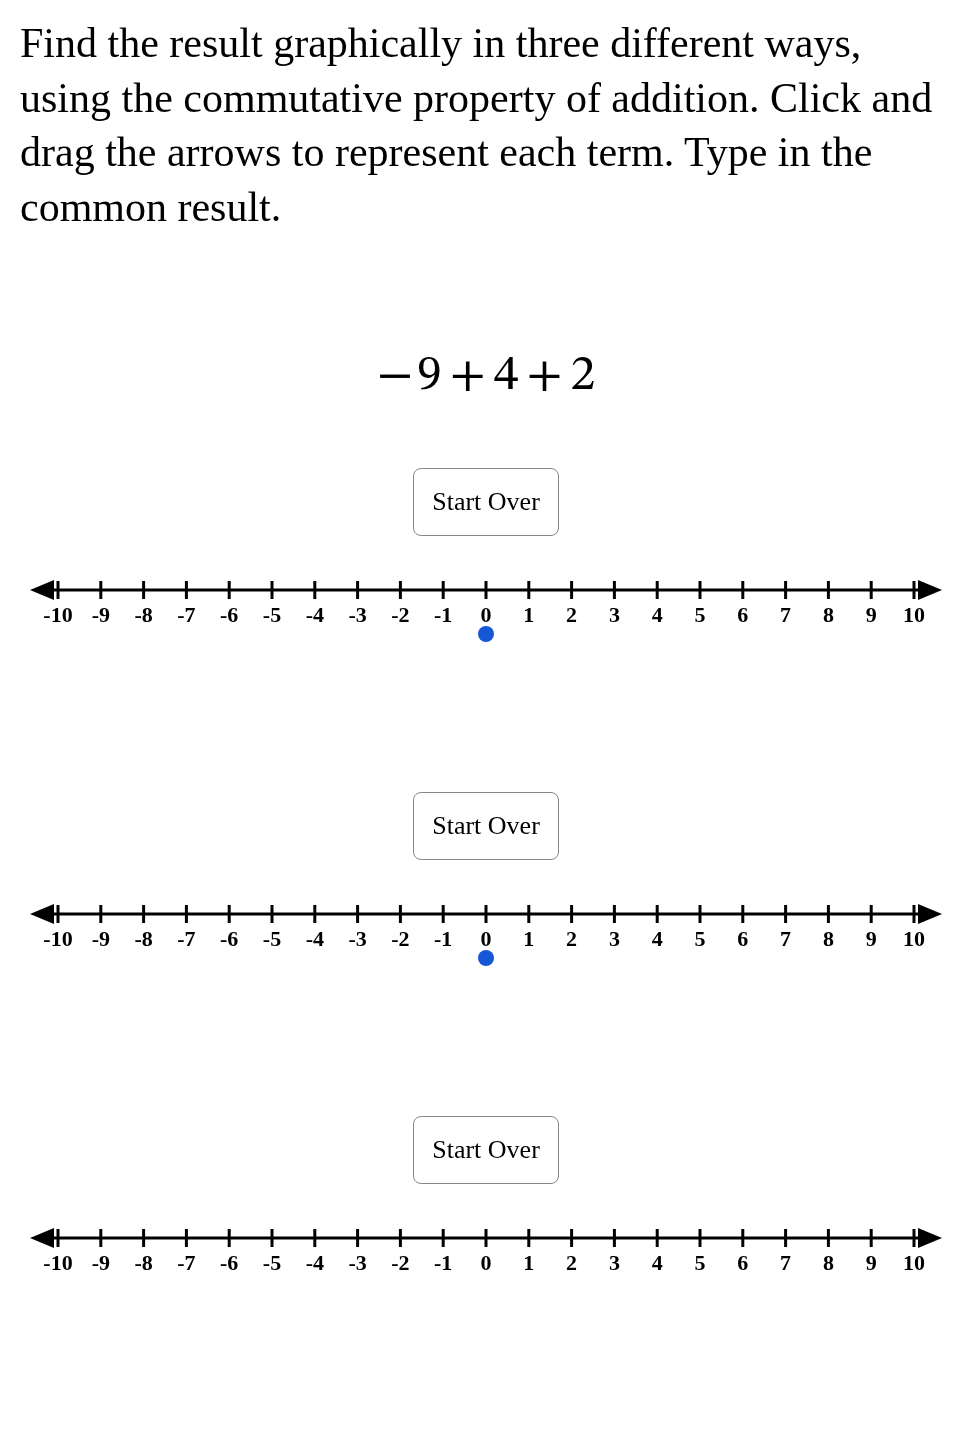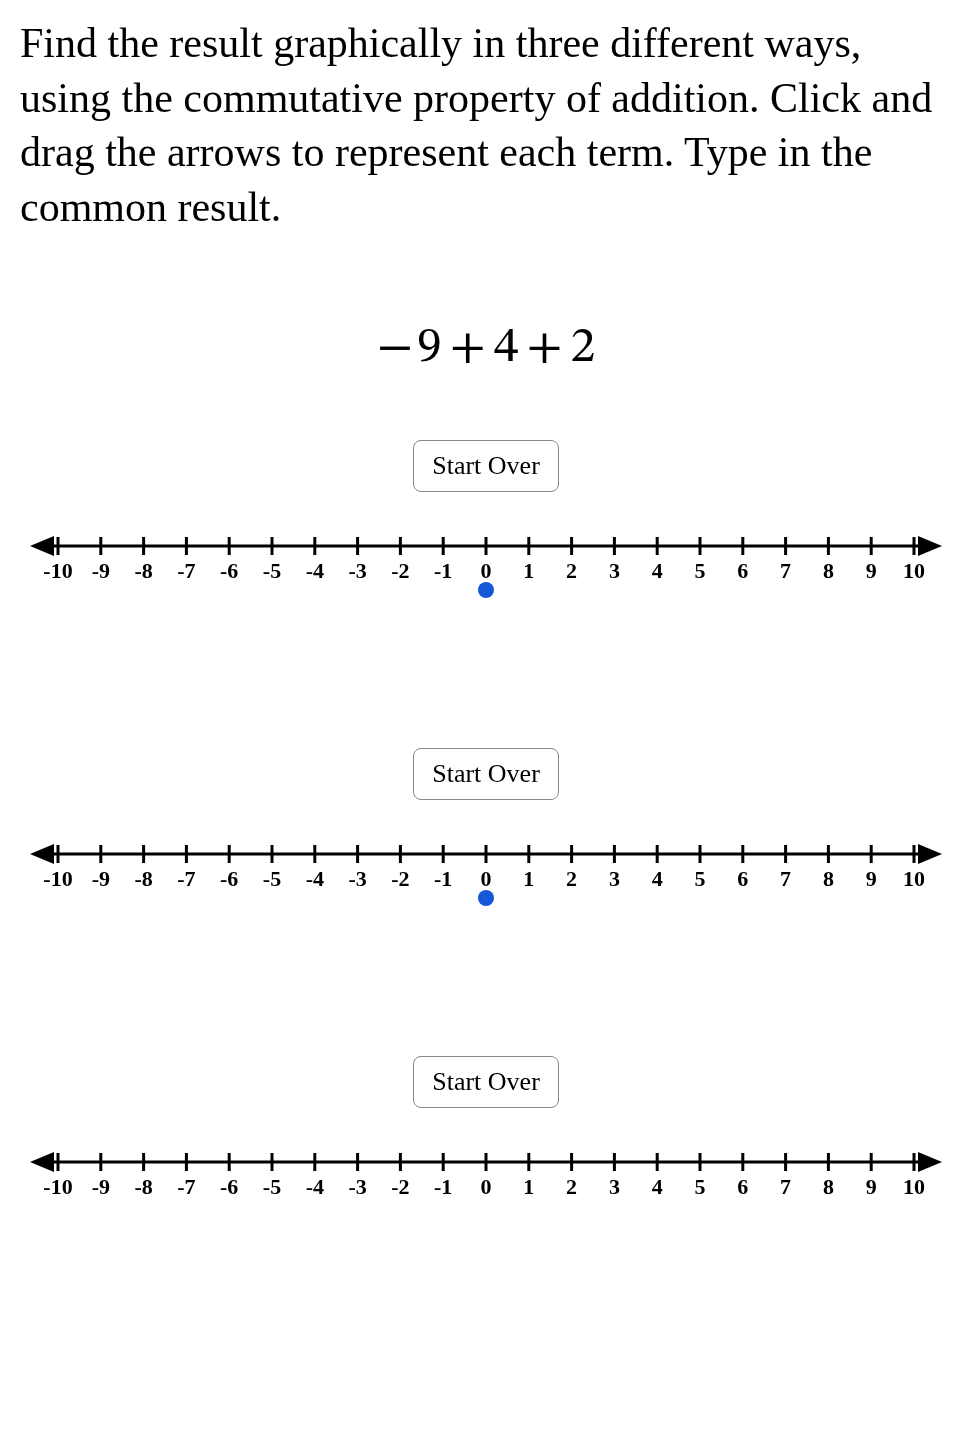--- a/index.html
+++ b/index.html
@@ -6,21 +6,21 @@
   body {
     margin: 0;
     padding: 16px 20px;
     font-family: Georgia, 'Times New Roman', serif;
     color: #000;
     background: #fff;
   }
   .instruction {
     font-size: 42px;
     line-height: 1.3;
-    margin-bottom: 83px;
+    margin-bottom: 111px;
   }
   .expression-wrap {
     text-align: center;
     margin-bottom: 60px;
   }
   .expression {
     font-size: 50px;
     display: inline-flex;
     align-items: center;
     font-family: 'STIX Two Math', 'Cambria Math', Georgia, serif;
@@ -32,21 +32,21 @@
   }
   .section:last-child { margin-bottom: 0; }
   .btn-wrap {
     text-align: center;
     margin-bottom: 36px;
   }
   .start-over {
     display: inline-block;
     font-family: Georgia, serif;
     font-size: 26px;
-    padding: 10px 18px;
+    padding: 18px 18px;
     border: 1.5px solid #888;
     border-radius: 8px;
     background: #fff;
     cursor: pointer;
   }
   .numline {
     position: relative;
     width: 924px;
     margin: 0 auto;
     font-weight: bold;

